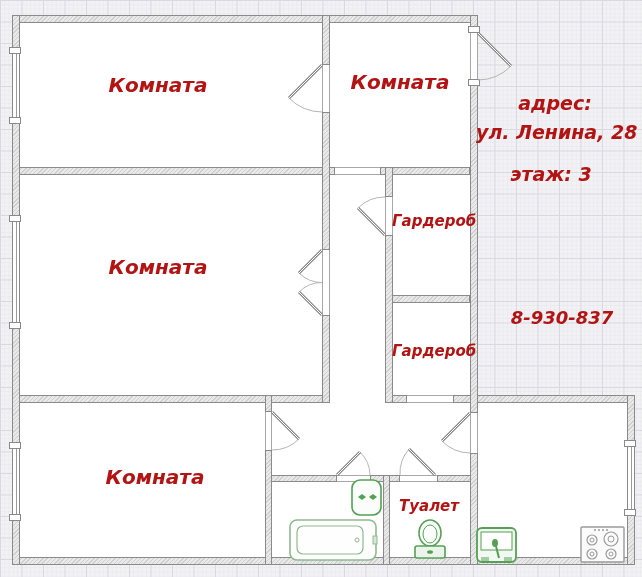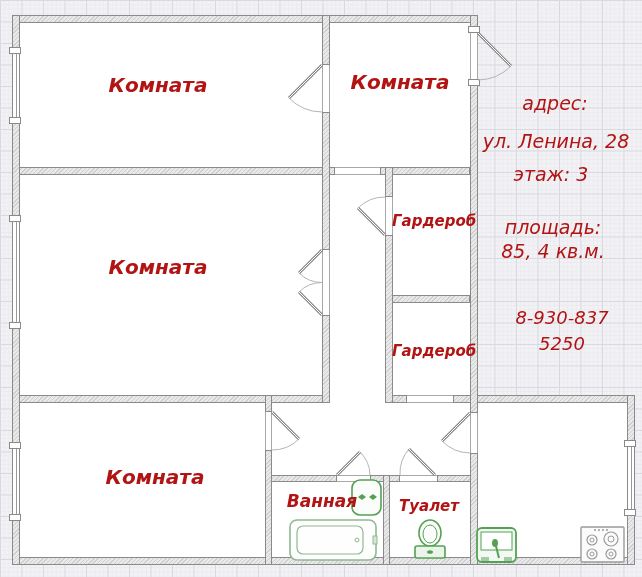--- a/index.html
+++ b/index.html
@@ -24,21 +24,21 @@
   .gap-h{position:absolute;box-sizing:border-box;background:#fff;border-top:1px solid #a8a8a8;border-bottom:1px solid #a8a8a8;}
   .win-v{position:absolute;box-sizing:border-box;background:#fff;border-left:1px solid #8a8a8a;border-right:1px solid #8a8a8a;}
   .win-v::after{content:"";position:absolute;left:50%;top:0;bottom:0;width:1px;background:#9a9a9a;}
   .cap{position:absolute;box-sizing:border-box;background:#fff;border:1px solid #8a8a8a;width:12px;height:7px;}
   .door{position:absolute;}
   .rlabel{
     position:absolute;color:#b21414;font-style:italic;font-weight:bold;
     text-align:center;white-space:nowrap;line-height:1.1;
   }
   .f20{font-size:20px;} .f17{font-size:17px;} .f15{font-size:15px;}
-  .info{position:absolute;color:#b21414;font-style:italic;font-weight:normal;
+  .info{position:absolute;color:#b21414;font-style:italic;font-weight:bold;
     text-align:center;white-space:nowrap;font-size:19px;}
   .info.big{font-size:18px;}
   svg{position:absolute;overflow:visible;}
 </style>
 </head>
 <body>
 
 <div id="stage">
 
   <div class="room" style="left:20px;top:23px;width:302px;height:144px"></div>
@@ -185,24 +185,20 @@
     <circle cx="31" cy="28" r="5" fill="none" stroke="#9a9a9a" stroke-width="1.2"></circle>
       <circle cx="31" cy="28" r="2" fill="none" stroke="#9a9a9a" stroke-width="1"></circle>
   </svg>
 
   <div class="rlabel f20" style="left:98px;top:74px;width:120px">Комната</div>
   <div class="rlabel f20" style="left:340px;top:71px;width:120px">Комната</div>
   <div class="rlabel f20" style="left:98px;top:256px;width:120px">Комната</div>
   <div class="rlabel f15" style="left:392px;top:213px;width:80px">Гардероб</div>
   <div class="rlabel f15" style="left:392px;top:343px;width:80px">Гардероб</div>
   <div class="rlabel f20" style="left:95px;top:466px;width:120px">Комната</div>
-  <div class="rlabel f17" style="left:282px;top:492px;width:80px">Ванная</div>
   <div class="rlabel f15" style="left:389px;top:498px;width:80px">Туалет</div>
 
   <div class="info" style="left:495px;top:92px;width:120px">адрес:</div>
-  <div class="info" style="left:476px;top:130px;width:160px">ул. Ленина, 28</div>
+  <div class="info" style="left:476px;top:121px;width:160px">ул. Ленина, 28</div>
   <div class="info" style="left:491px;top:163px;width:120px">этаж: 3</div>
-  <div class="info" style="left:493px;top:216px;width:120px">площадь:</div>
-  <div class="info" style="left:493px;top:240px;width:120px">85, 4 кв.м.</div>
   <div class="info big" style="left:502px;top:307px;width:120px">8-930-837</div>
-  <div class="info big" style="left:502px;top:333px;width:120px">5250</div>
 
 </div>
 
 </body></html>

